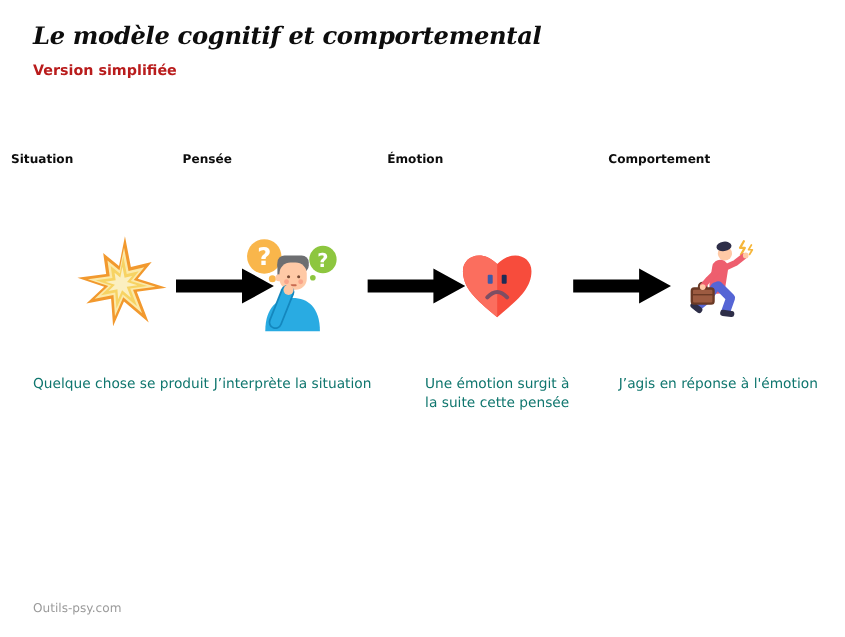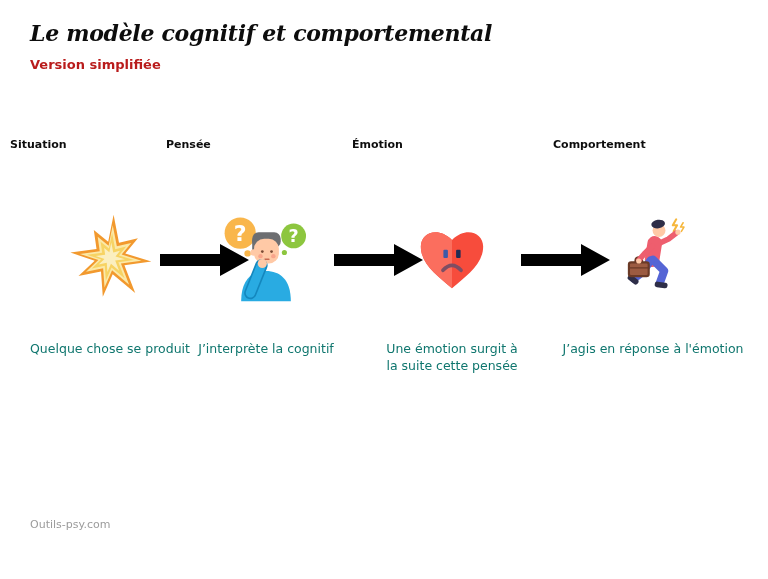--- a/index.html
+++ b/index.html
@@ -19,21 +19,21 @@
   .col{position:absolute;top:138px;width:200px;height:250px;}
   .step-label{text-align:left;font-size:11px;font-weight:bold;color:#0d0d0d;}
   .icon-box{position:absolute;top:66px;left:0;right:0;height:108px;
     display:flex;align-items:center;justify-content:center;}
   .caption{
     position:absolute;top:203px;left:0;right:0;text-align:center;
     font-size:12.5px;line-height:1.35;color:#0f766e;white-space:pre-line;
   }
   .arrow{position:absolute;top:243px;width:90px;height:34px;}
   .footer{
-    position:absolute;left:30px;top:518px;font-size:11px;color:#9b9b9b;
+    position:absolute;left:30px;top:546px;font-size:11px;color:#9b9b9b;
   }
 </style>
 </head>
 <body>
 
 <div class="canvas">
 
   <h1 class="title">Le modèle cognitif et comportemental</h1>
   <h2 class="subtitle">Version simplifiée</h2>
 
@@ -68,21 +68,21 @@
         <circle cx="56" cy="43" r="1.5" fill="#7A4B35"></circle>
         <circle cx="44" cy="48" r="2.4" fill="#F9A58B"></circle>
         <circle cx="58" cy="48" r="2.4" fill="#F9A58B"></circle>
         <rect x="48" y="50.5" width="6" height="1.8" rx="0.9" fill="#C96A50"></rect>
         <path d="M23,97 C23,73 35,64 50,64 C65,64 77,73 77,97 Z" fill="#29ABE2"></path>
         <line x1="33" y1="88" x2="45" y2="58" stroke="#1487BE" stroke-width="13.5" stroke-linecap="round"></line>
         <line x1="33" y1="88" x2="45" y2="58" stroke="#29ABE2" stroke-width="10" stroke-linecap="round"></line>
         <circle cx="46" cy="56" r="5" fill="#FFC9A6"></circle>
       </svg>
     </div>
-    <div class="caption">J’interprète la cognitif</div>
+    <div class="caption">J’interprète la situation</div>
   </div>
 
   <div class="col" style="left:553px">
     <div class="step-label">Comportement</div>
     <div class="icon-box">
       <svg width="86" height="86" viewBox="0 0 100 100" aria-hidden="true">
         <path d="M77,5 L73,12 L78,12 L74,19" stroke="#F6B73C" stroke-width="2.4" fill="none" stroke-linejoin="round" stroke-linecap="round"></path>
         <path d="M85,9 L82,14 L86,14 L83,19" stroke="#F6B73C" stroke-width="1.8" fill="none" stroke-linejoin="round" stroke-linecap="round"></path>
         <circle cx="57" cy="18" r="7.5" fill="#FFC9A6"></circle>
         <ellipse cx="56" cy="10.5" rx="8" ry="5" fill="#2E2E48" transform="rotate(-8 56 10.5)"></ellipse>

